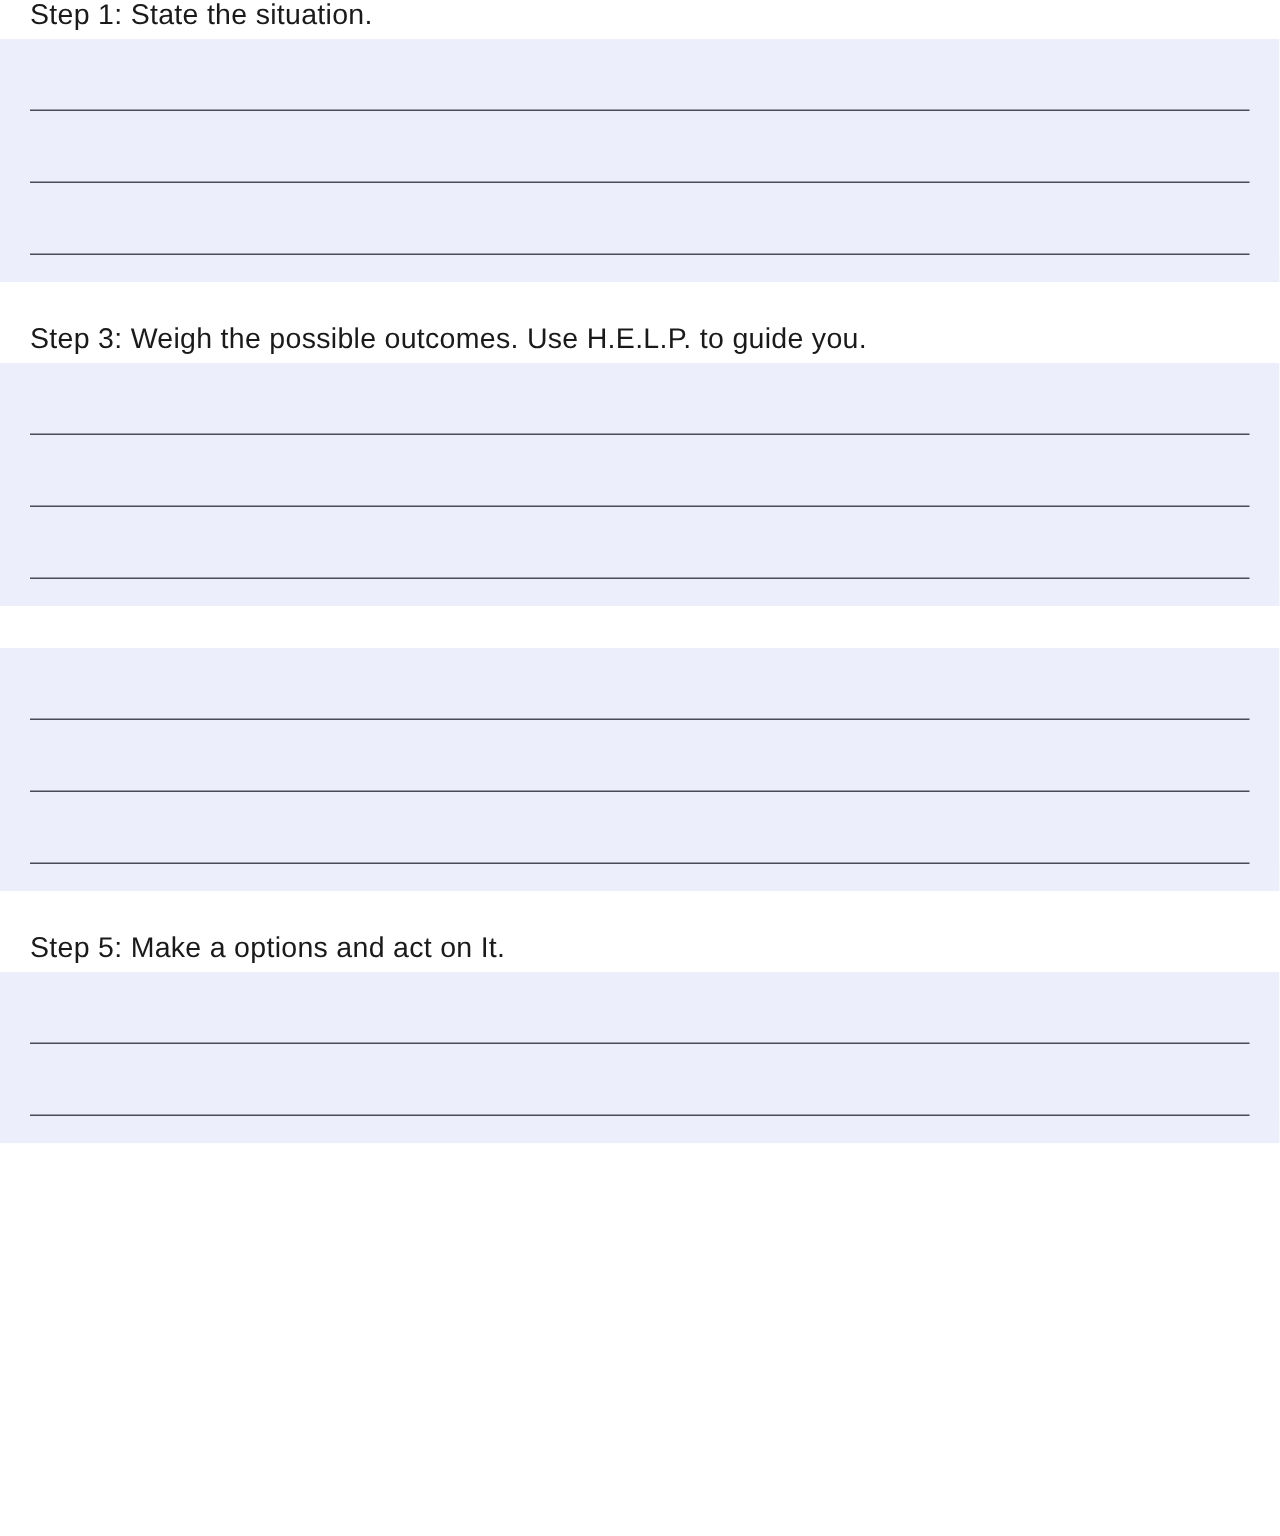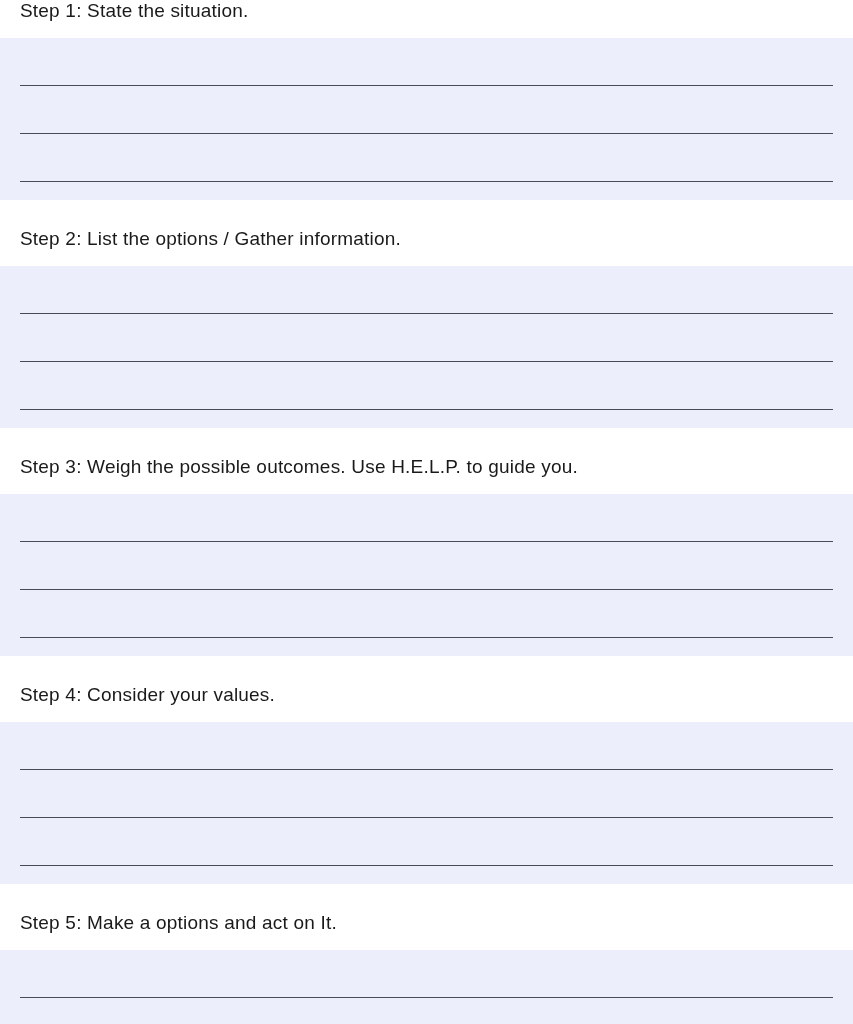--- a/index.html
+++ b/index.html
@@ -16,21 +16,21 @@
     .worksheet {
       width: 100%;
     }
     .step-section {
       margin-bottom: 28px;
     }
     .step-heading {
       font-size: 19px;
       font-weight: 400;
       color: #1a1a1a;
-      padding: 0 20px 16px 20px;
+      padding: 0 20px 4px 20px;
       margin-bottom: 0;
       letter-spacing: 0.2px;
     }
     .input-area {
       background: #eceefb;
       padding: 0;
       width: 100%;
     }
     .input-line {
       display: block;
@@ -61,42 +61,32 @@
   <div class="step-section">
     <div class="step-heading">Step 1: State the situation.</div>
     <div class="input-area">
       <input type="text" class="input-line" style="">
       <input type="text" class="input-line" style="">
       <input type="text" class="input-line" style="">
       <div class="input-area-pad-bottom"></div>
     </div>
   </div>
 
-  <div class="step-section">
-    <div class="step-heading">Step 2: List the options / Gather information.</div>
-    <div class="input-area">
-      <input type="text" class="input-line" style="">
-      <input type="text" class="input-line" style="">
-      <input type="text" class="input-line" style="">
-      <div class="input-area-pad-bottom"></div>
-    </div>
-  </div>
 
   <div class="step-section">
     <div class="step-heading">Step 3: Weigh the possible outcomes. Use H.E.L.P. to guide you.</div>
     <div class="input-area">
       <input type="text" class="input-line" style="">
       <input type="text" class="input-line" style="">
       <input type="text" class="input-line" style="">
       <div class="input-area-pad-bottom"></div>
     </div>
   </div>
 
   <div class="step-section">
-    <div class="step-heading">Step 4: Consider your values.</div>
     <div class="input-area">
       <input type="text" class="input-line" style="">
       <input type="text" class="input-line" style="">
       <input type="text" class="input-line" style="">
       <div class="input-area-pad-bottom"></div>
     </div>
   </div>
 
   <div class="step-section">
     <div class="step-heading">Step 5: Make a options and act on It.</div>

